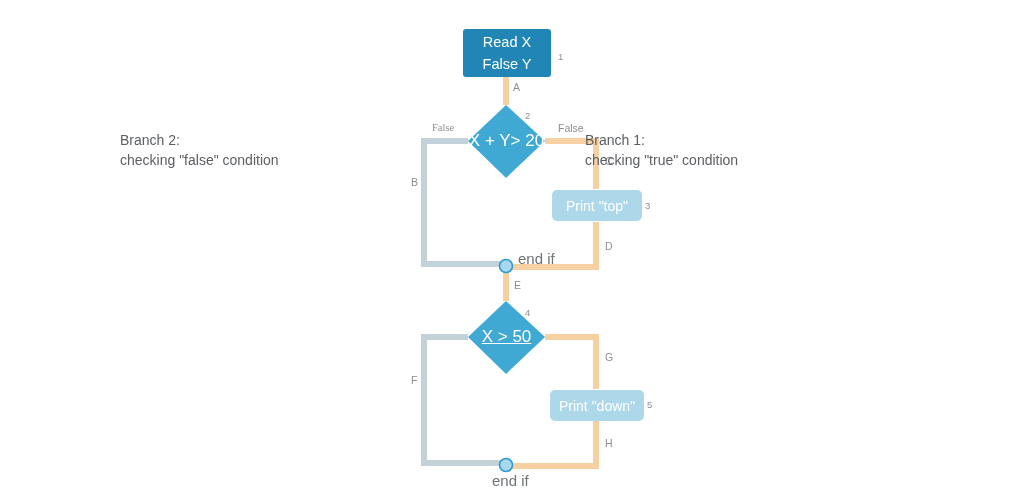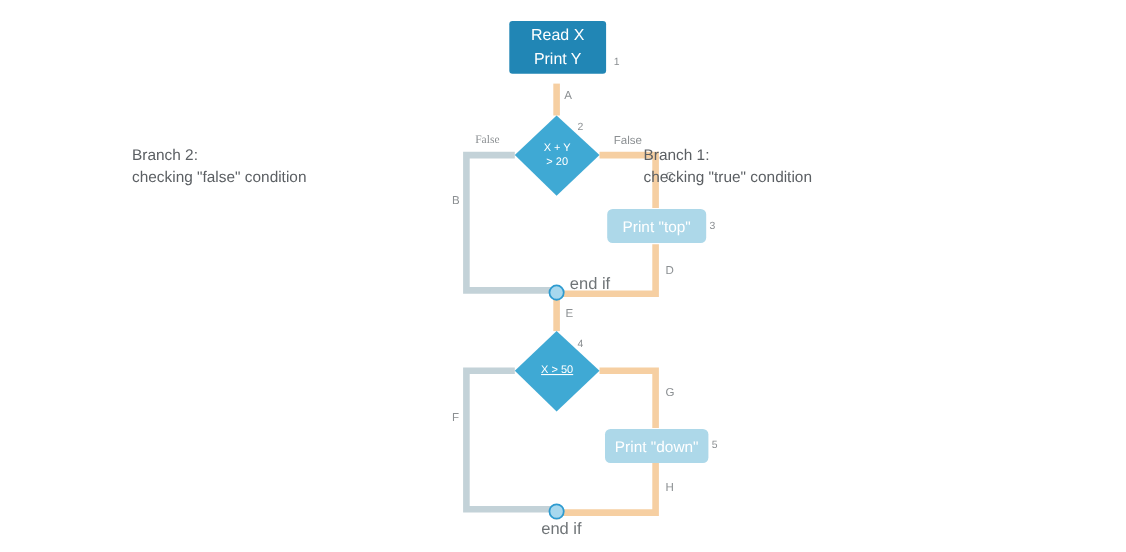--- a/index.html
+++ b/index.html
@@ -40,25 +40,25 @@
     border-radius: 5px;
     display: flex;
     align-items: center;
     justify-content: center;
     color: #ffffff;
     font-size: 14px;
   }
   .decision-text {
     position: absolute;
     color: #ffffff;
-    font-size: 10px;
+    font-size: 17px;
     text-align: center;
     line-height: 1.35;
     display: flex;
-    flex-direction: column;
+    flex-direction: row;
     align-items: center;
     justify-content: center;
     pointer-events: none;
   }
   .edge-label {
     position: absolute;
     color: #8b8f92;
     font-size: 10.5px;
     white-space: nowrap;
   }
@@ -108,23 +108,23 @@
 
     <path d="M 506 466 L 506 472" fill="none" stroke="#F6CFA2" stroke-width="6"></path>
 
     <polygon points="506,105 545,141 506,178 468,141" fill="#3FA9D4"></polygon>
     <polygon points="506,301 545,337 506,374 468,337" fill="#3FA9D4"></polygon>
 
     <circle cx="506" cy="266" r="6.5" fill="#A7D8EE" stroke="#2E9BD0" stroke-width="1.6"></circle>
     <circle cx="506" cy="465" r="6.5" fill="#A7D8EE" stroke="#2E9BD0" stroke-width="1.6"></circle>
   </svg>
 
-  <div class="proc-start" style="left:463px; top:19px; width:88px; height:48px;">
+  <div class="proc-start" style="left:463px; top:29px; width:88px; height:48px;">
     <span>Read X</span>
-    <span>Print Y</span>
+    <span>False Y</span>
   </div>
 
   <div class="proc-light" style="left:552px; top:190px; width:90px; height:31px;">
     <span>Print "top"</span>
   </div>
 
   <div class="proc-light" style="left:550px; top:390px; width:94px; height:31px;">
     <span>Print "down"</span>
   </div>
 

